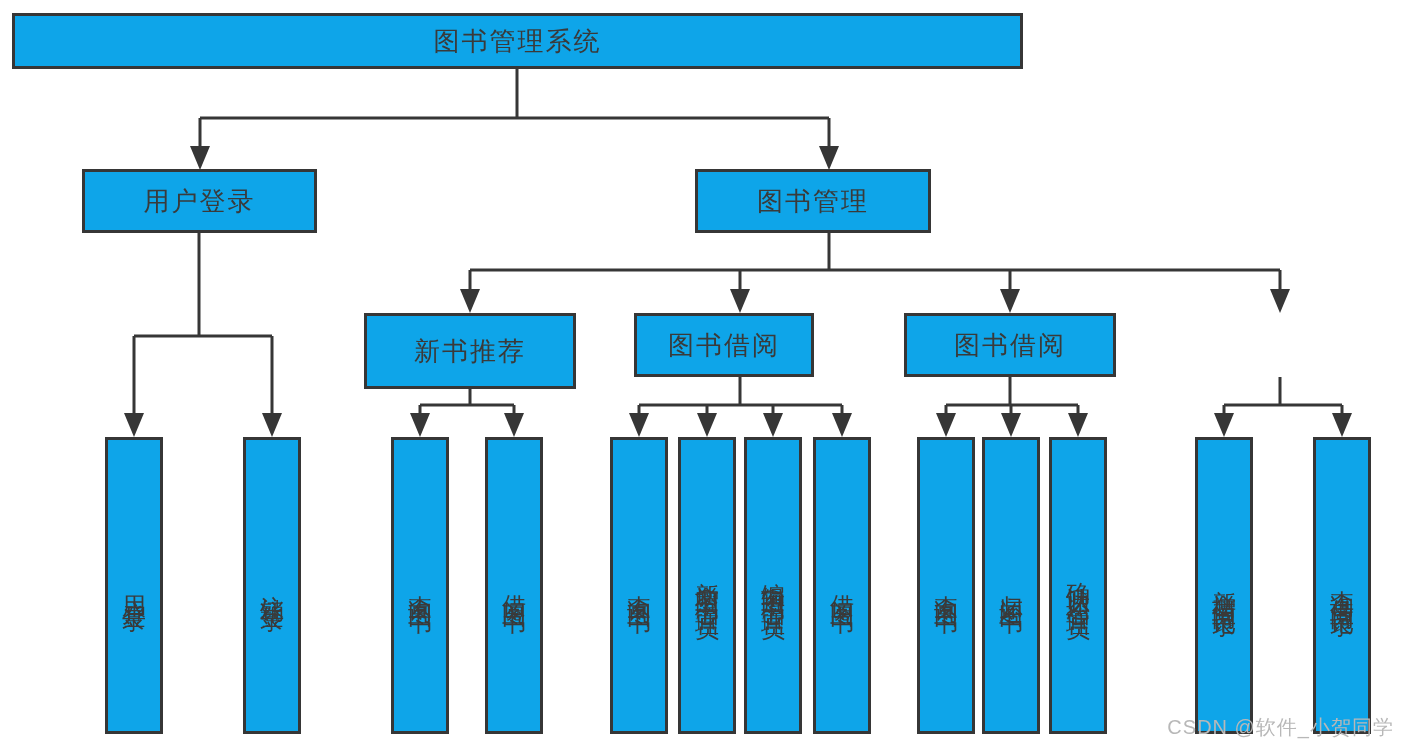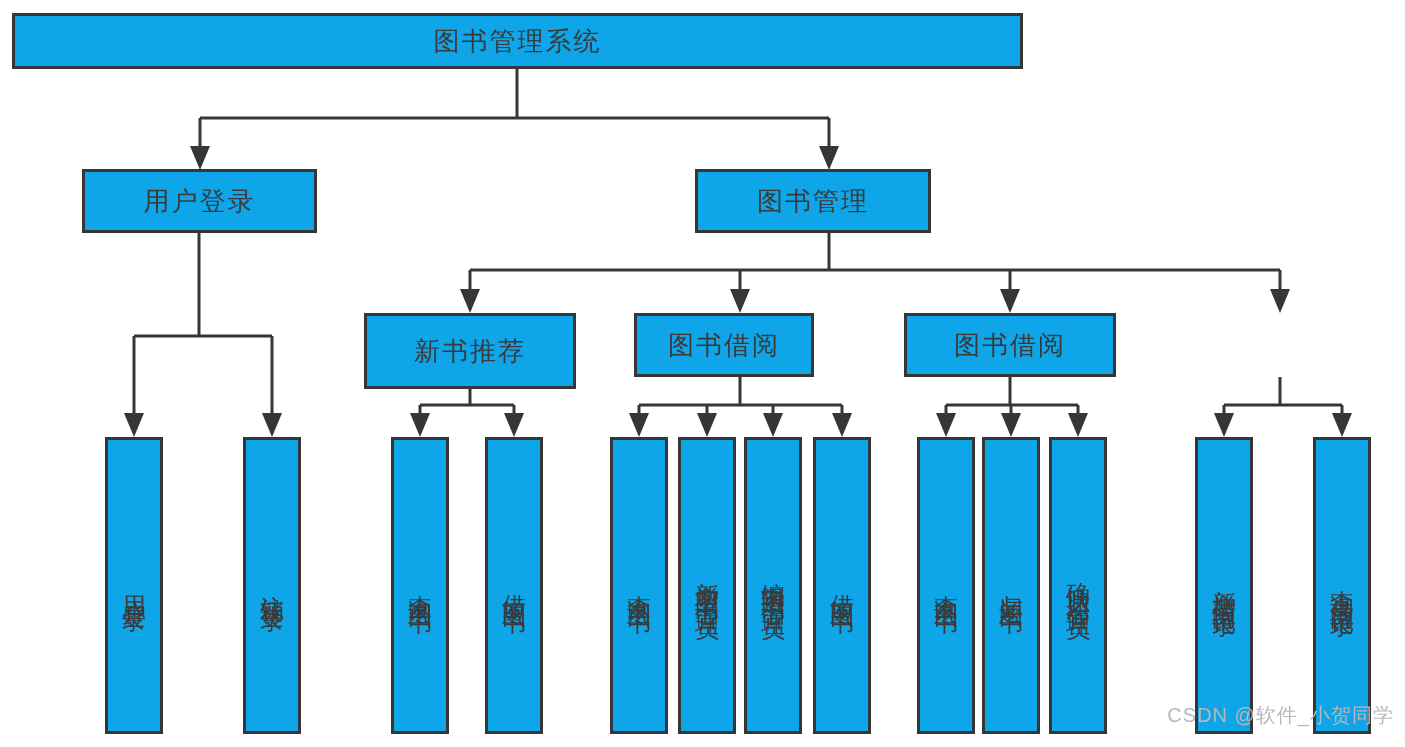--- a/index.html
+++ b/index.html
@@ -38,21 +38,21 @@
     writing-mode:vertical-rl;
     text-orientation:mixed;
     font-size:24px;
     letter-spacing:5px;
     line-height:1;
     white-space:nowrap;
   }
   .watermark{
     position:absolute;
     right:11px;
-    bottom:18px;
+    bottom:6px;
     font-size:20px;
     letter-spacing:1px;
     color:#b8b8b8;
     z-index:5;
     white-space:nowrap;
   }
 </style>
 </head>
 <body>
 

